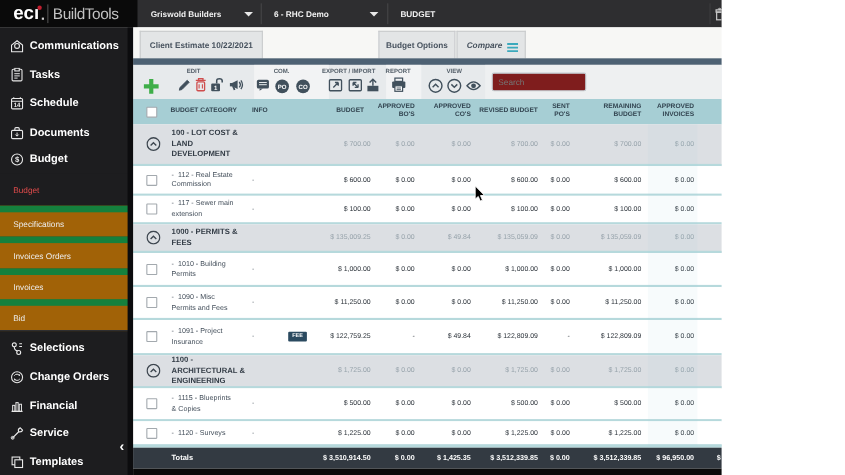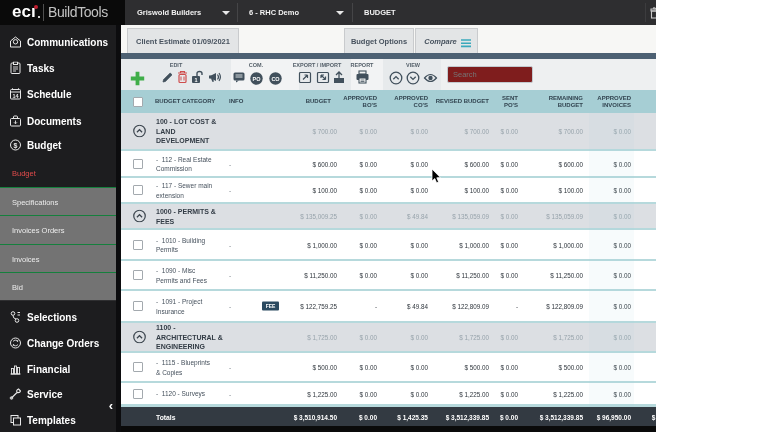--- a/index.html
+++ b/index.html
@@ -9,21 +9,21 @@
 #topbar{position:absolute;left:0;top:0;width:768px;height:25px;background:#2e2e30;}
 #logo{position:absolute;left:0;top:0;width:125px;height:25px;background:#0a0a0a;}
 .tseg{position:absolute;top:0;height:25px;color:#f2f2f2;font-size:7.5px;font-weight:bold;line-height:25px;}
 .tsep{position:absolute;top:3px;height:19px;width:1px;background:#454547;}
 .caret{position:absolute;top:11px;width:0;height:0;border-left:4px solid transparent;border-right:4px solid transparent;border-top:4px solid #e8e8e8;}
 
 #sidebar{position:absolute;left:0;top:25px;width:121px;height:407px;background:#1d1d1f;}
 .snav{position:absolute;left:0;width:121px;height:26px;}
 .snav .ic{position:absolute;left:9px;top:50%;transform:translateY(-50%);}
 .snav .tx{position:absolute;left:27px;top:50%;transform:translateY(-50%);color:#fff;font-size:10px;font-weight:bold;white-space:nowrap;}
-.ssub{position:absolute;left:0;width:121px;background:#737373;border-top:1px solid #15803d;}
+.ssub{position:absolute;left:0;width:121px;background:#a16207;border-top:6px solid #15803d;}
 .ssub .tx{position:absolute;left:12px;top:50%;transform:translateY(-50%);color:#ededed;font-size:7.5px;font-weight:normal;white-space:nowrap;}
 
 #main{position:absolute;left:121px;top:25px;width:647px;height:407px;background:#fff;}
 
 #tabbar{position:absolute;left:0;top:0;width:647px;height:28px;background:#f7f7f5;}
 #tabstrip{position:absolute;left:0;top:28px;width:647px;height:6px;background:#4d6173;}
 .tab{position:absolute;top:3px;height:25px;background:#e3e5e6;border:1px solid #c9cbcd;border-bottom:none;color:#47525e;font-size:7.5px;font-weight:bold;text-align:center;}
 .tab span{display:inline-block;margin-top:8px;}
 #tabactive{position:absolute;top:3px;height:25px;background:#54697b;color:#fff;font-size:7.5px;font-weight:bold;}
 
@@ -186,21 +186,21 @@
       <svg class="ic" width="13" height="13" viewBox="0 0 13 13">
           <rect x="2" y="2" width="7" height="7" fill="none" stroke="#e8e8e8" stroke-width="1"></rect>
           <rect x="4.5" y="4.5" width="7" height="7" fill="#1d1d1f" stroke="#e8e8e8" stroke-width="1"></rect>
         </svg>
       <div class="tx">Templates</div>
       <div style="position:absolute;right:8px;top:-9px;color:#fff;font-size:13px;font-weight:bold;">‹</div>
     </div>
   </div>
   <div id="main">
     <div id="tabbar">
-      <div class="tab" style="left:6px;width:112px;"><span>Client Estimate 01/09/2021</span></div>
+      <div class="tab" style="left:6px;width:112px;"><span>Client Estimate 10/22/2021</span></div>
       <div class="tab" style="left:223px;width:70px;"><span>Budget Options</span></div>
       <div class="tab" style="left:294px;width:63px;font-style:italic;"><span style="margin-right:12px;">Compare</span>
         <svg style="position:absolute;right:6px;top:10px;" width="10" height="9" viewBox="0 0 10 9">
             <path d="M0 1 H10 M0 4.2 H10 M0 7.4 H10" stroke="#3ba9bc" stroke-width="1.6"></path>
           </svg>
       </div>
     </div>
     <div id="tabstrip"></div>
     <div id="toolbar">
       <div style="position:absolute;left:110px;top:0;width:68px;height:31px;background:#f2f3f4;"></div>

